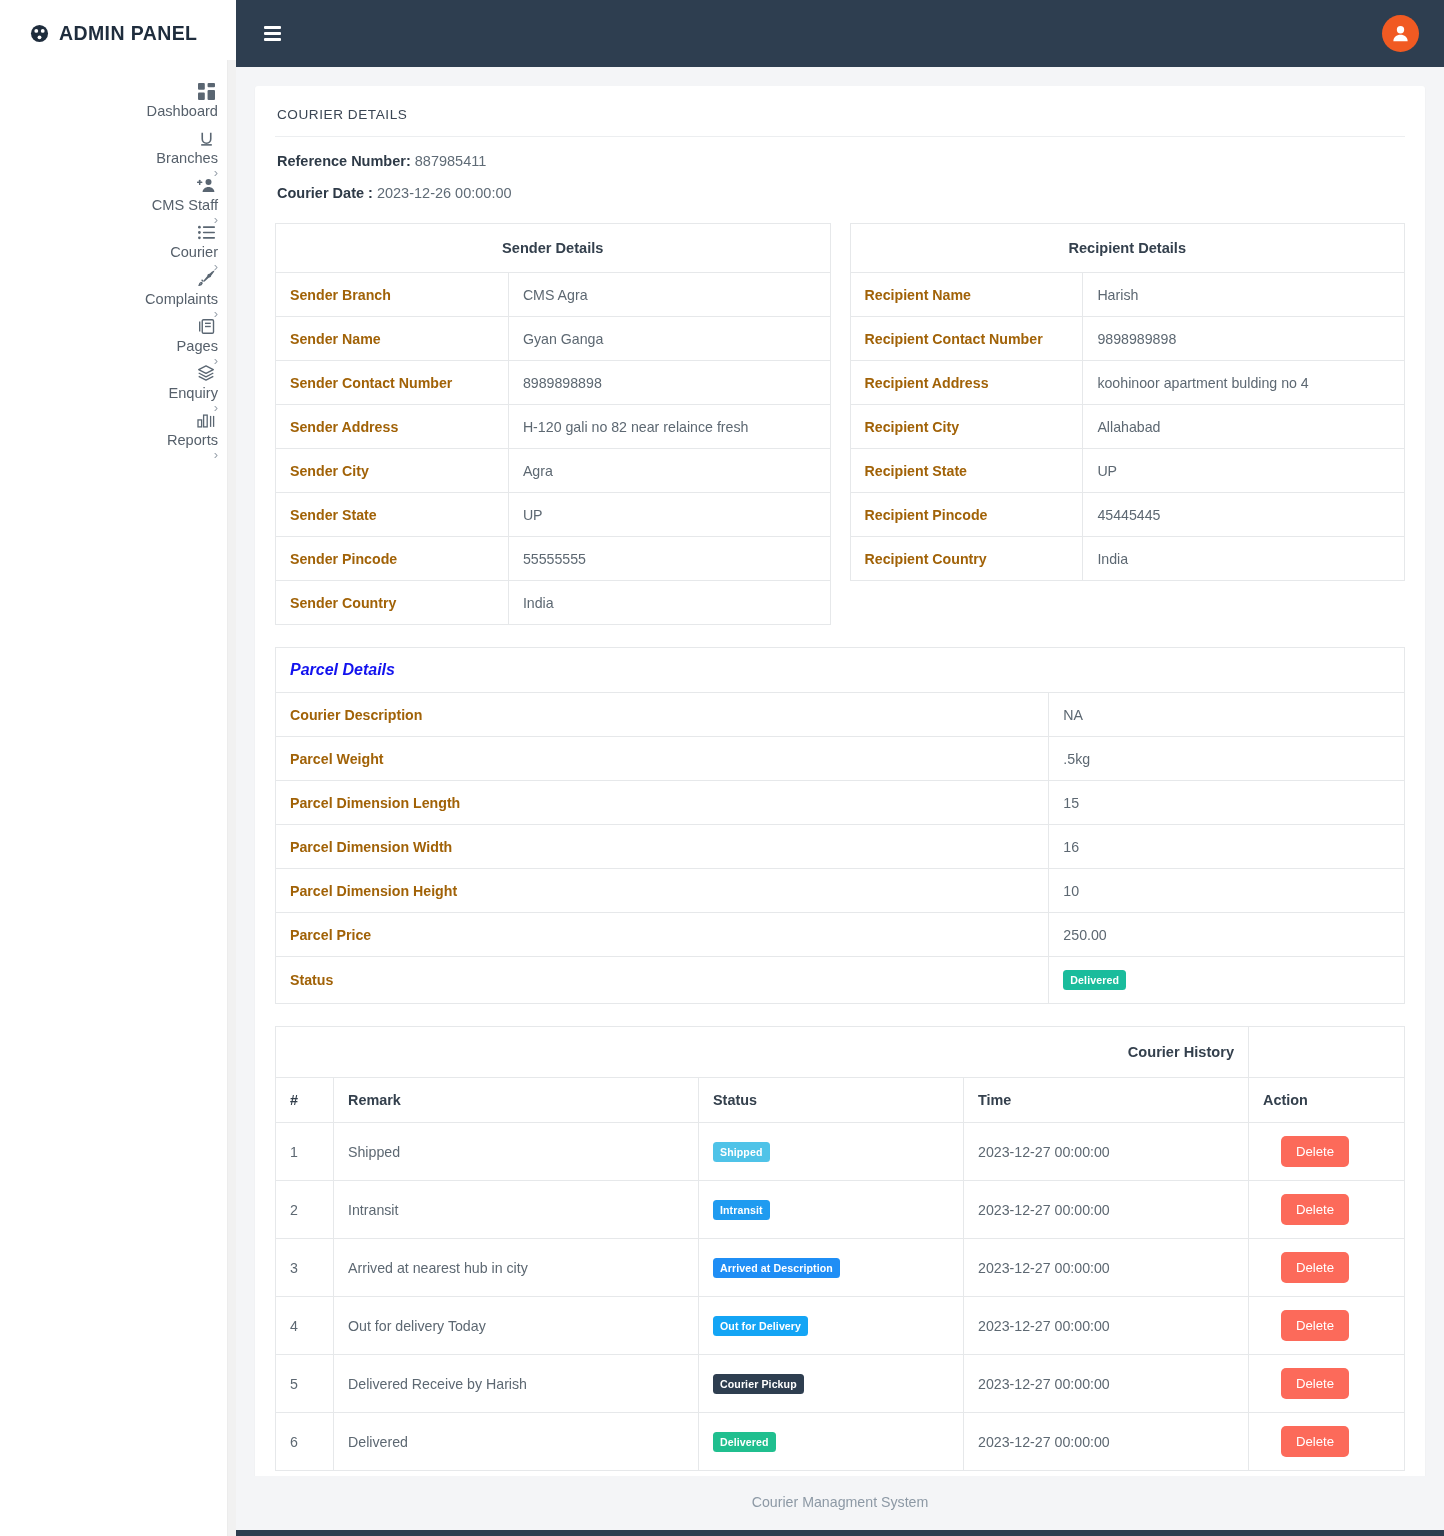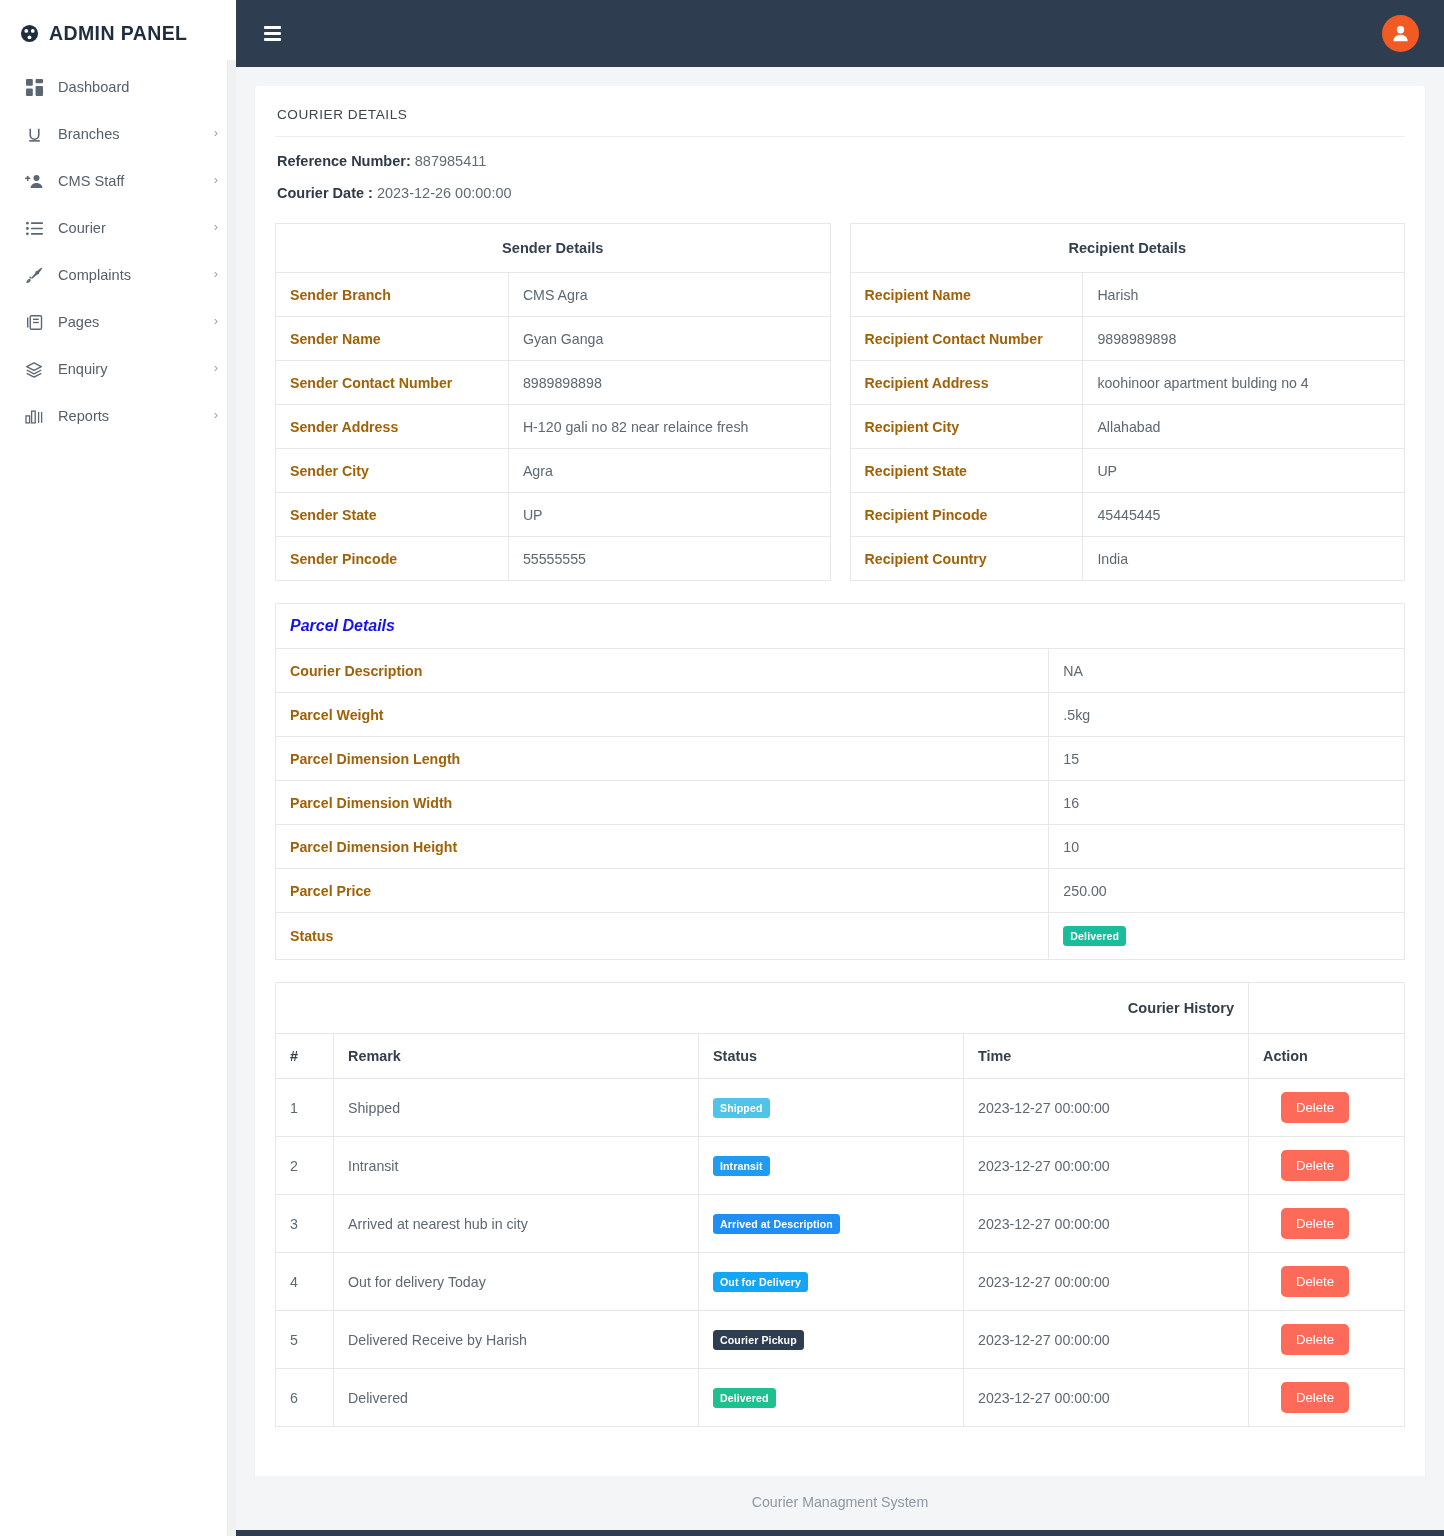--- a/index.html
+++ b/index.html
@@ -24,42 +24,43 @@
     background: #ffffff;
     height: 1536px;
     position: relative;
     z-index: 5;
   }
   .brand {
     height: 67px;
     display: flex;
     align-items: center;
     gap: 10px;
-    padding-left: 20px;
+    padding-left: 30px;
     color: #1f2d3d;
     font-size: 19.5px;
     font-weight: bold;
     letter-spacing: 0.4px;
   }
   .brand .logo-glyph {
     width: 19px; height: 19px;
     display: inline-flex; align-items: center; justify-content: center;
     color: #1f2d3d;
   }
   .nav { padding-top: 12px; }
   .nav-item {
     display: flex;
-    align-items: flex-start;
+    align-items: flex-end;
     height: 47px;
     padding-left: 22px;
     padding-right: 18px;
     color: #5a6672;
     font-size: 14.5px;
     cursor: pointer;
     position: relative;
+    flex-direction: column;
   }
   .nav-item .nv-icon {
     width: 24px;
     flex: 0 0 24px;
     display: flex;
     align-items: center;
     justify-content: center;
     color: #5a6672;
   }
   .nav-item .nv-label {
@@ -415,20 +416,24 @@
                     <td class="k">Sender City</td>
                     <td class="v">Agra</td>
                   </tr>
                   <tr>
                     <td class="k">Sender State</td>
                     <td class="v">UP</td>
                   </tr>
                   <tr>
                     <td class="k">Sender Pincode</td>
                     <td class="v">55555555</td>
+                  </tr>
+                  <tr>
+                    <td class="k">Sender Country</td>
+                    <td class="v">India</td>
                   </tr>
                 </tbody>
             </table>
           </div>
           <div style="flex:1 1 0;">
             <table class="tbl">
               <thead>
                   <tr>
                     <th class="caption" colspan="2">Recipient Details</th>
                   </tr>

